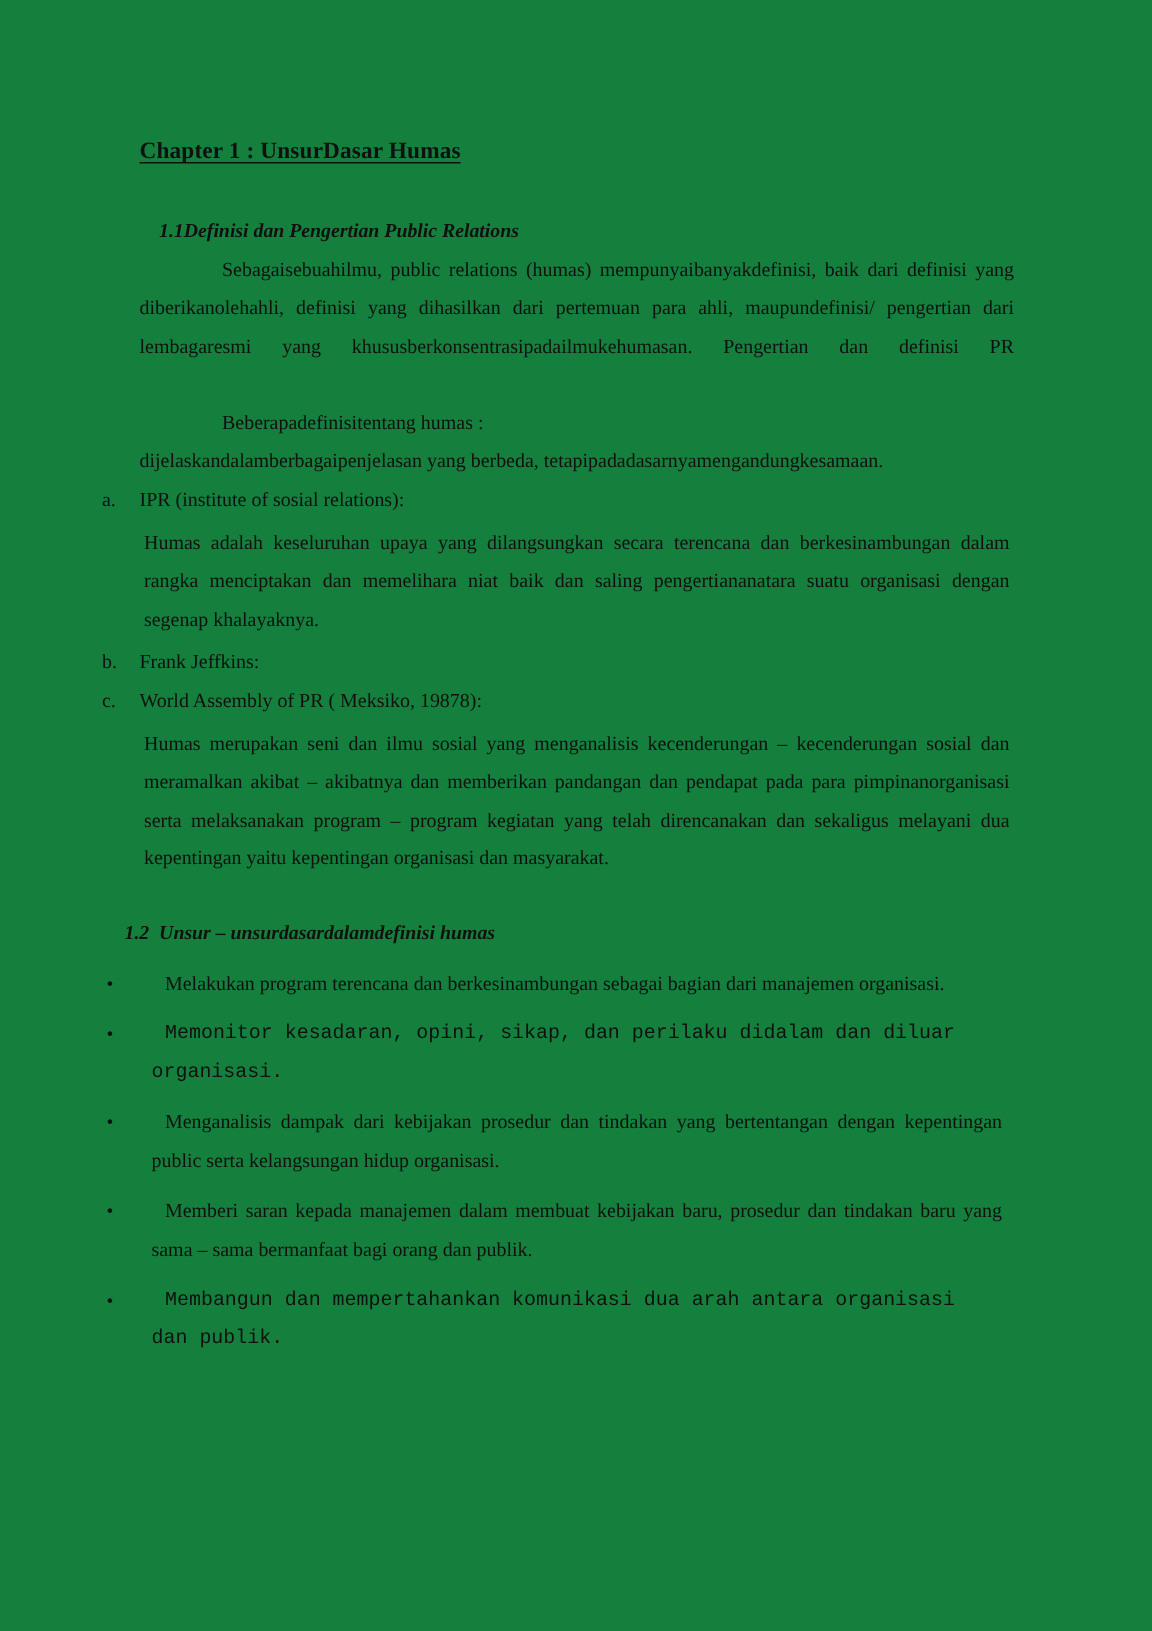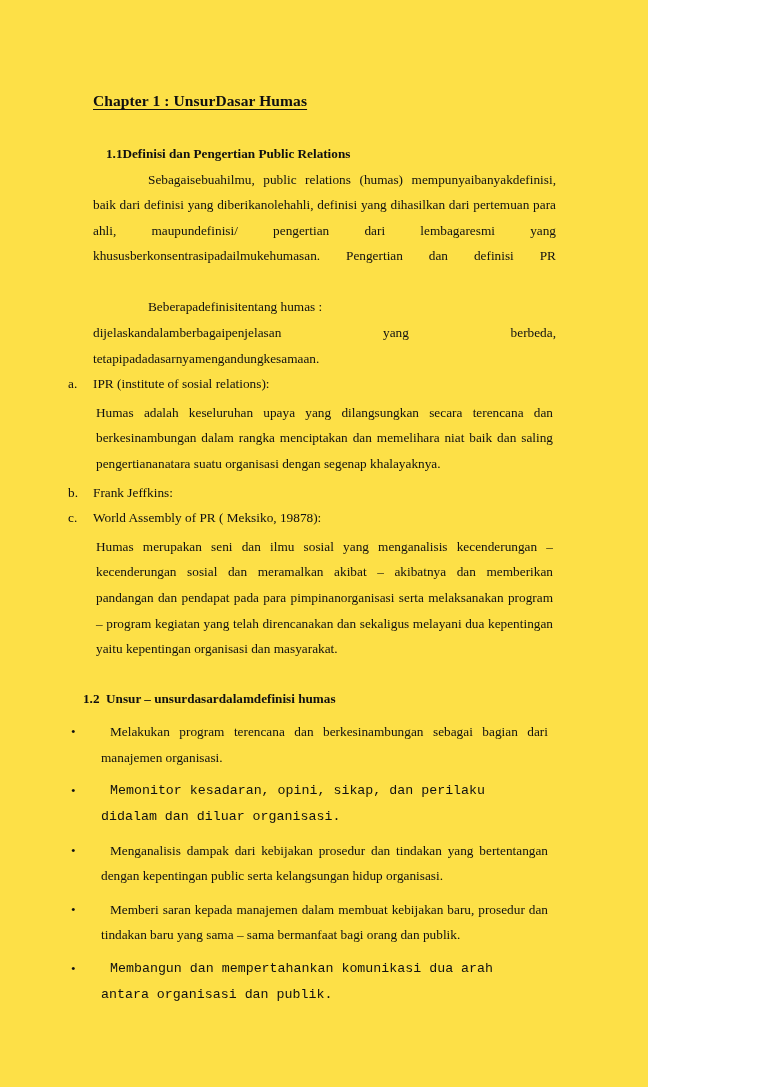--- a/index.html
+++ b/index.html
@@ -9,23 +9,23 @@
   }
   body {
     width: 768px;
     height: 1087px;
     font-family: "Liberation Serif", "DejaVu Serif", serif;
     color: #101010;
     overflow: hidden;
   }
   .page {
     position: relative;
-    width: 648px;
+    width: 768px;
     height: 1087px;
-    background: #fde047;
+    background: #15803d;
     box-sizing: border-box;
     padding: 88px 92px 40px 93px;
   }
   
   .chapter-title {
     font-size: 15.5px;
     font-weight: bold;
     text-decoration: underline;
     text-underline-offset: 3px;
     letter-spacing: 0.1px;
@@ -33,20 +33,21 @@
     line-height: 26px;
     white-space: pre;
   }
   
   .section-heading {
     font-size: 13.2px;
     font-weight: bold;
     line-height: 25.5px;
     margin: 0;
     white-space: pre;
+    font-style: italic;
   }
   .h-1-1 {
     margin-top: 27px;
     padding-left: 13px;
   }
   .h-1-2 {
     margin-top: 24px;
     margin-left: -10px;
   }
   

